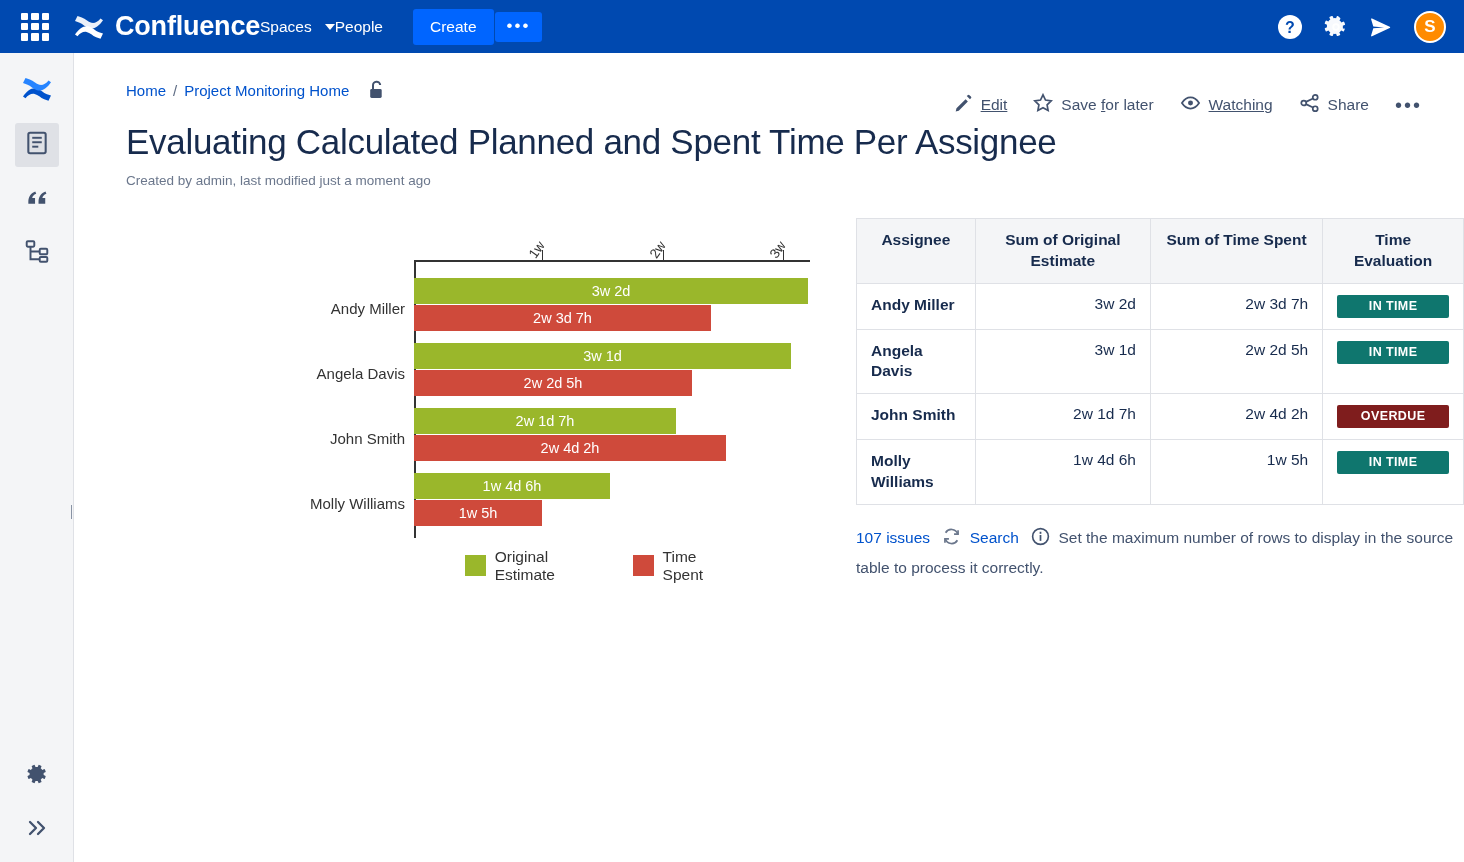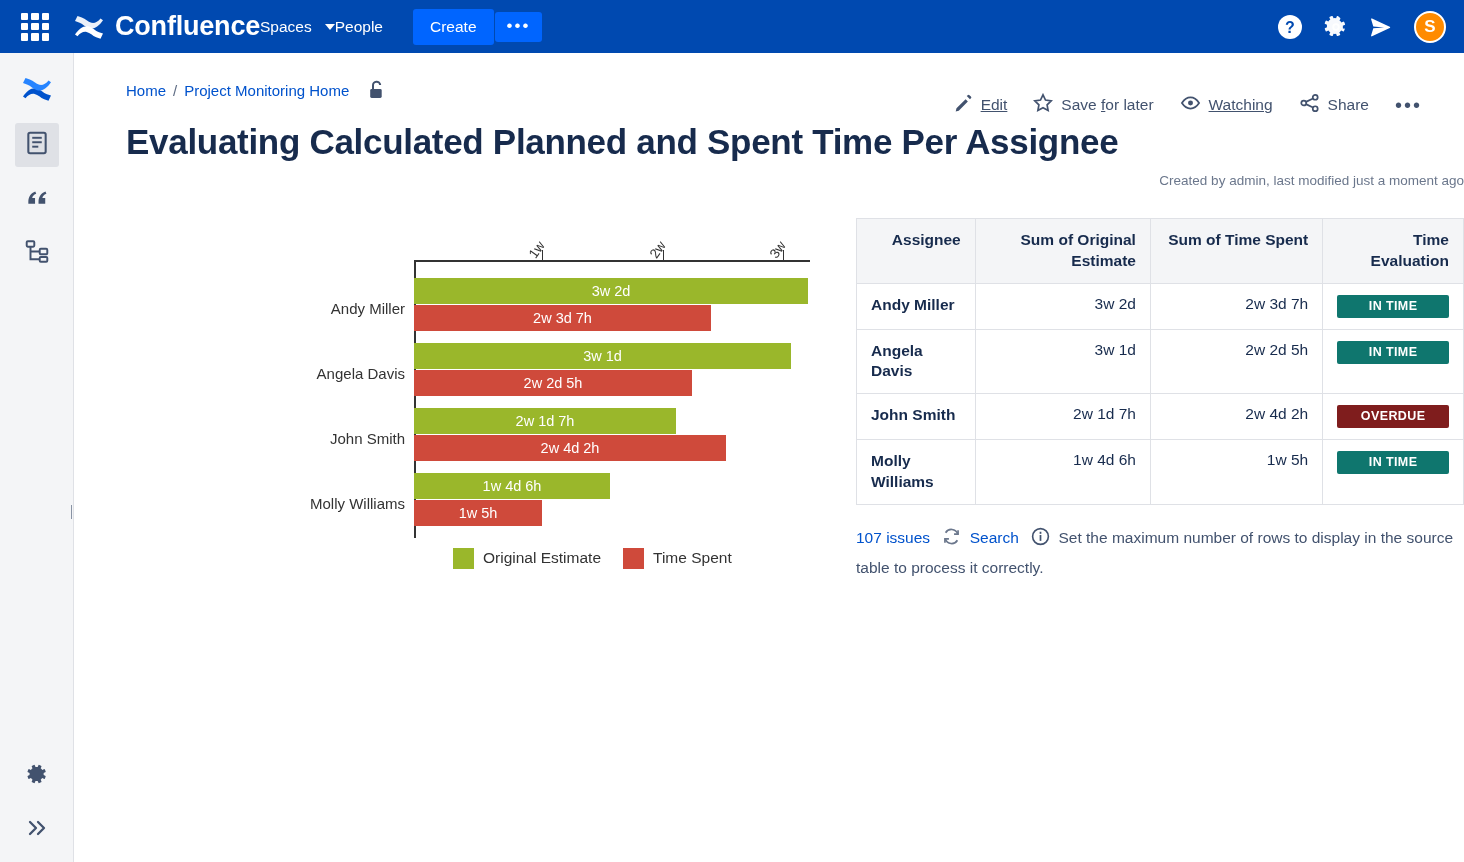--- a/index.html
+++ b/index.html
@@ -180,29 +180,28 @@
   .pa {
     display: flex; align-items: center; gap: 8px; cursor: pointer;
   }
   .pa u { text-decoration: underline; }
   .pa-more { font-size: 20px; letter-spacing: 2px; line-height: 12px; cursor: pointer; color: #42526E; }
 
   h1.title {
     margin: 20px 0 0 52px;
     font-size: 35px;
     line-height: 1.22;
-    font-weight: 700;
+    font-weight: 400;
     color: #172B4D;
     letter-spacing: -0.3px;
   }
   .submeta {
     margin: 9px 0 0 52px;
     font-size: 13.5px;
     color: #6B778C;
-    text-align: right;
   }
 
   .content {
     position: relative;
     margin-top: 30px;
     display: flex;
     padding-left: 52px;
   }
 
   
@@ -256,21 +255,21 @@
   .catlabel {
     position: absolute;
     right: 100%;
     margin-right: 9px;
     font-size: 15px;
     color: #333;
     white-space: nowrap;
   }
   .legend {
     position: absolute;
-    left: 327px; top: 330px;
+    left: 339px; top: 330px;
     display: flex;
     align-items: center;
     gap: 22px;
     font-size: 15.5px;
     color: #333;
   }
   .legend .li { display: flex; align-items: center; gap: 9px; }
   .swatch { width: 21px; height: 21px; display: block; }
   .swatch.est { background: #9AB72B; }
   .swatch.spent { background: #CF4A3B; }
@@ -283,21 +282,21 @@
     font-size: 15.5px;
     color: #172B4D;
   }
   table.rpt th, table.rpt td {
     border: 1px solid #DFE1E6;
     padding: 11px 14px;
     vertical-align: top;
   }
   table.rpt th {
     background: #F4F5F7;
-    text-align: right;
+    text-align: center;
     font-weight: 700;
     line-height: 1.35;
     margin-left: 40px;
   }
   table.rpt td.assignee { font-weight: 700; line-height: 1.35; width: 122px; }
   table.rpt td.num { text-align: right; width: 188px; }
   table.rpt td.eval { width: 146px; }
   .pill {
     display: block;
     width: 100%;

